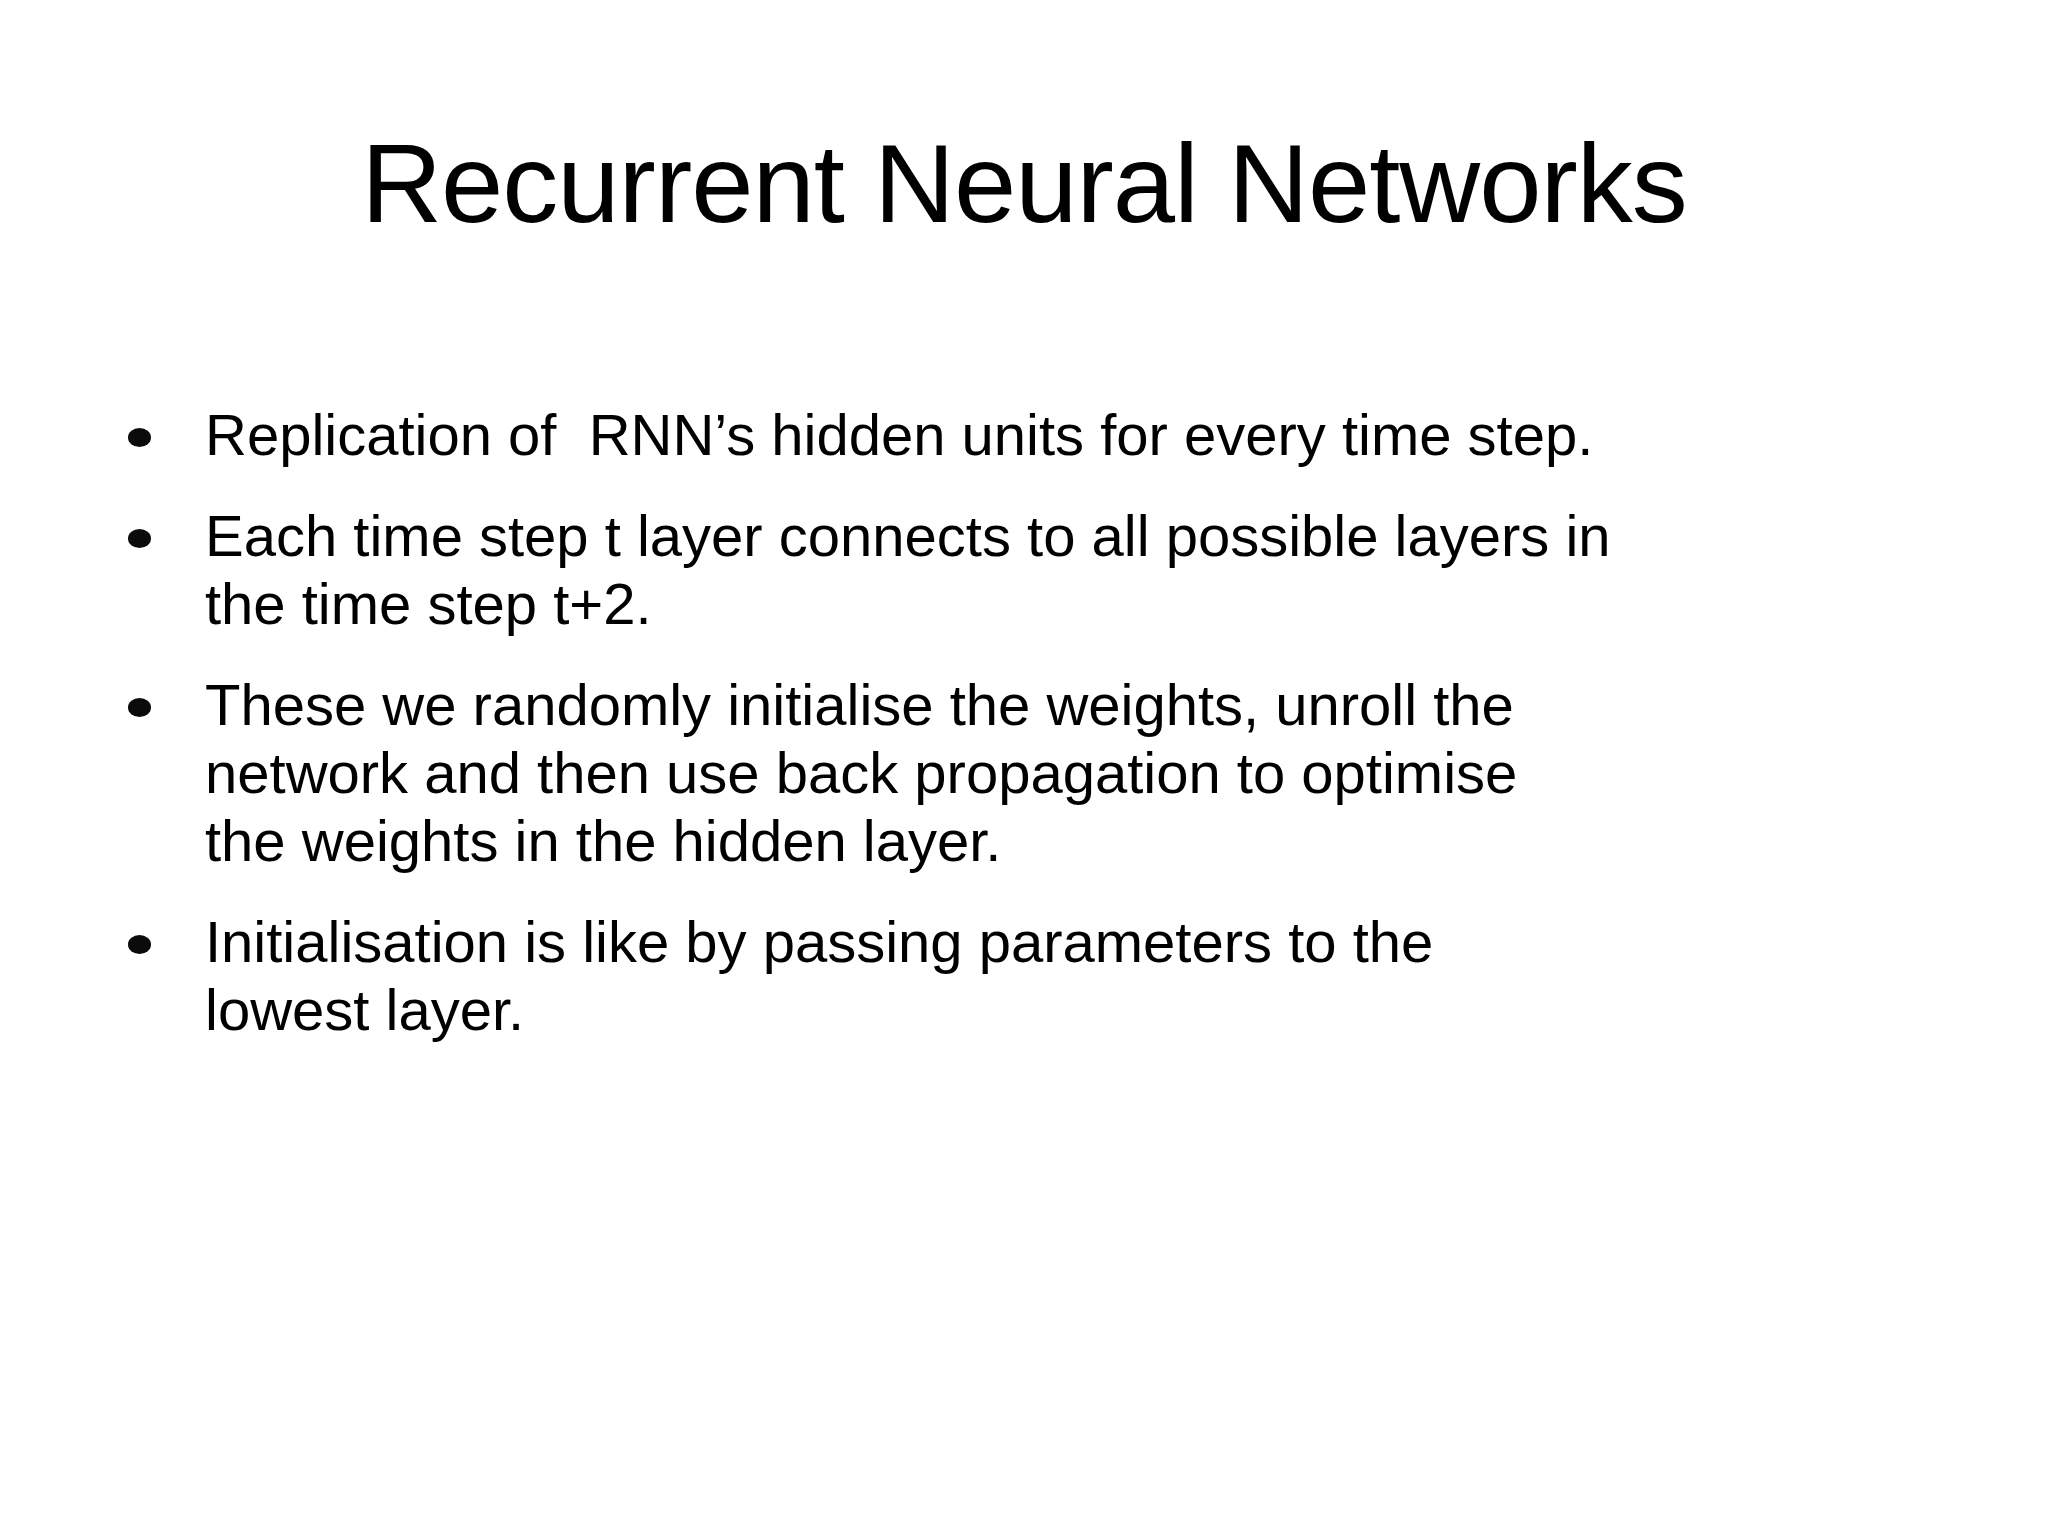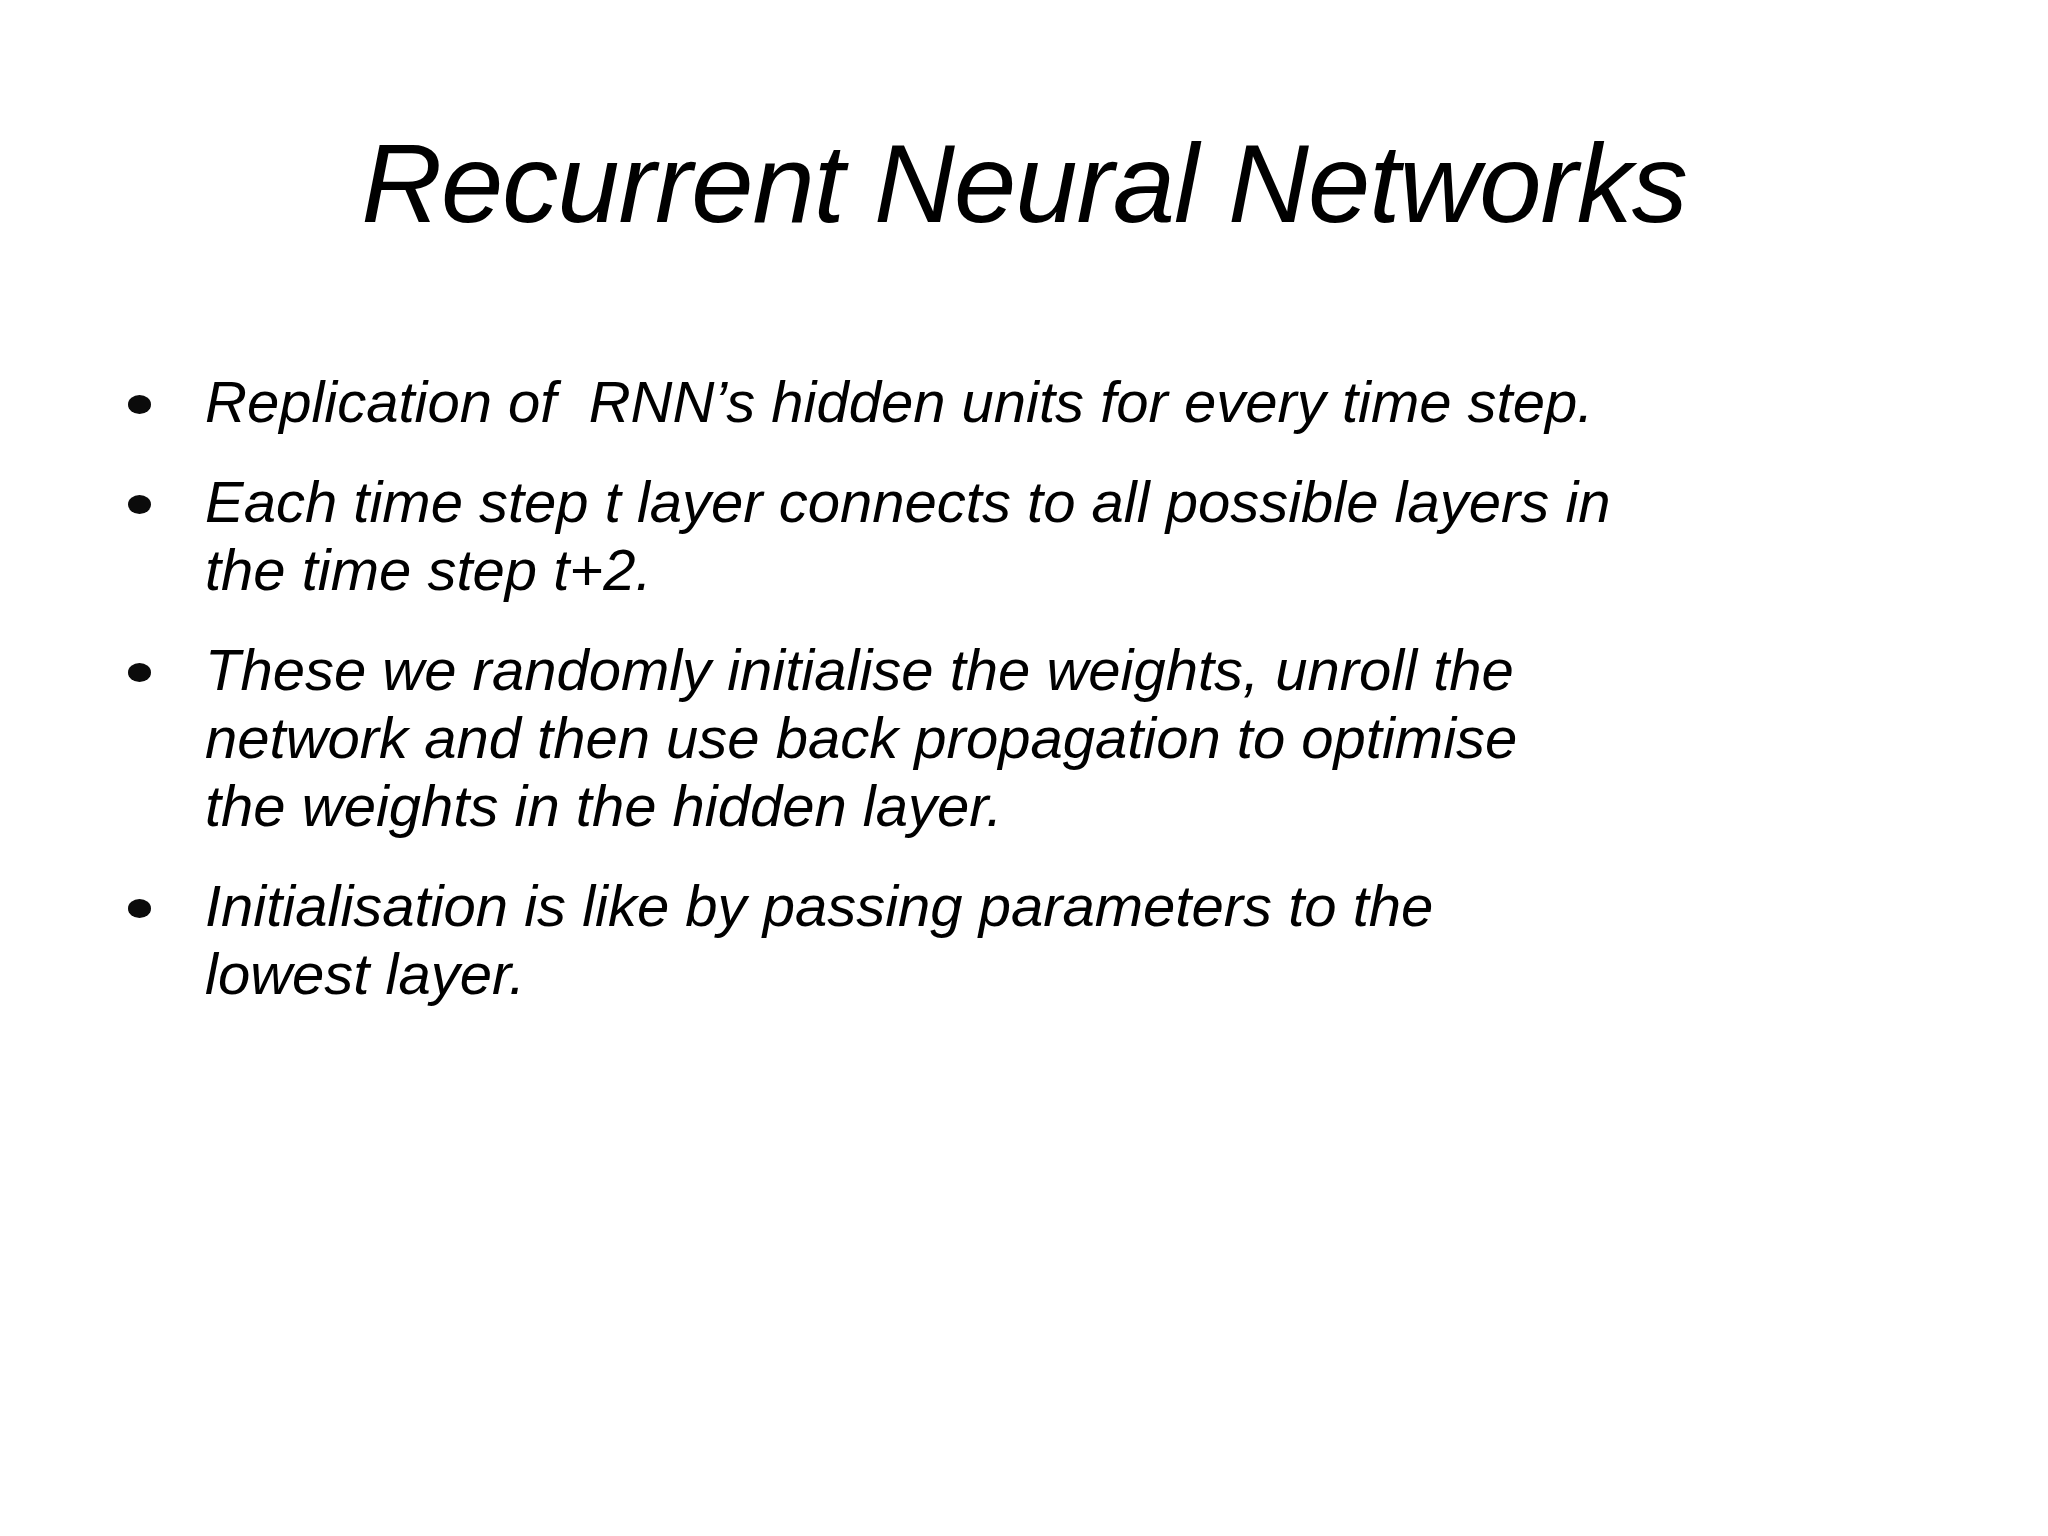--- a/index.html
+++ b/index.html
@@ -8,21 +8,20 @@
     background: #ffffff;
   }
   .slide {
     position: relative;
     width: 2048px;
     height: 1536px;
     background: #ffffff;
     color: #000000;
     font-family: "Liberation Sans", sans-serif;
     overflow: hidden;
-    font-style: italic;
   }
   .title {
     position: absolute;
     top: 120px;
     left: 0;
     width: 100%;
     text-align: center;
     font-size: 112px;
     line-height: 1.15;
     letter-spacing: -1px;
@@ -53,20 +52,21 @@
     left: 0;
     top: 27px;
     width: 23px;
     height: 19px;
     border-radius: 50%;
     background: #0b0b0b;
   }
   .bullet-text {
     display: block;
     white-space: pre-wrap;
+    margin-top: 33px;
   }
 </style>
 </head>
 <body>
 
 <div class="slide">
 
   <div class="title">Recurrent Neural Networks</div>
 
   <ul class="bullet-list">

